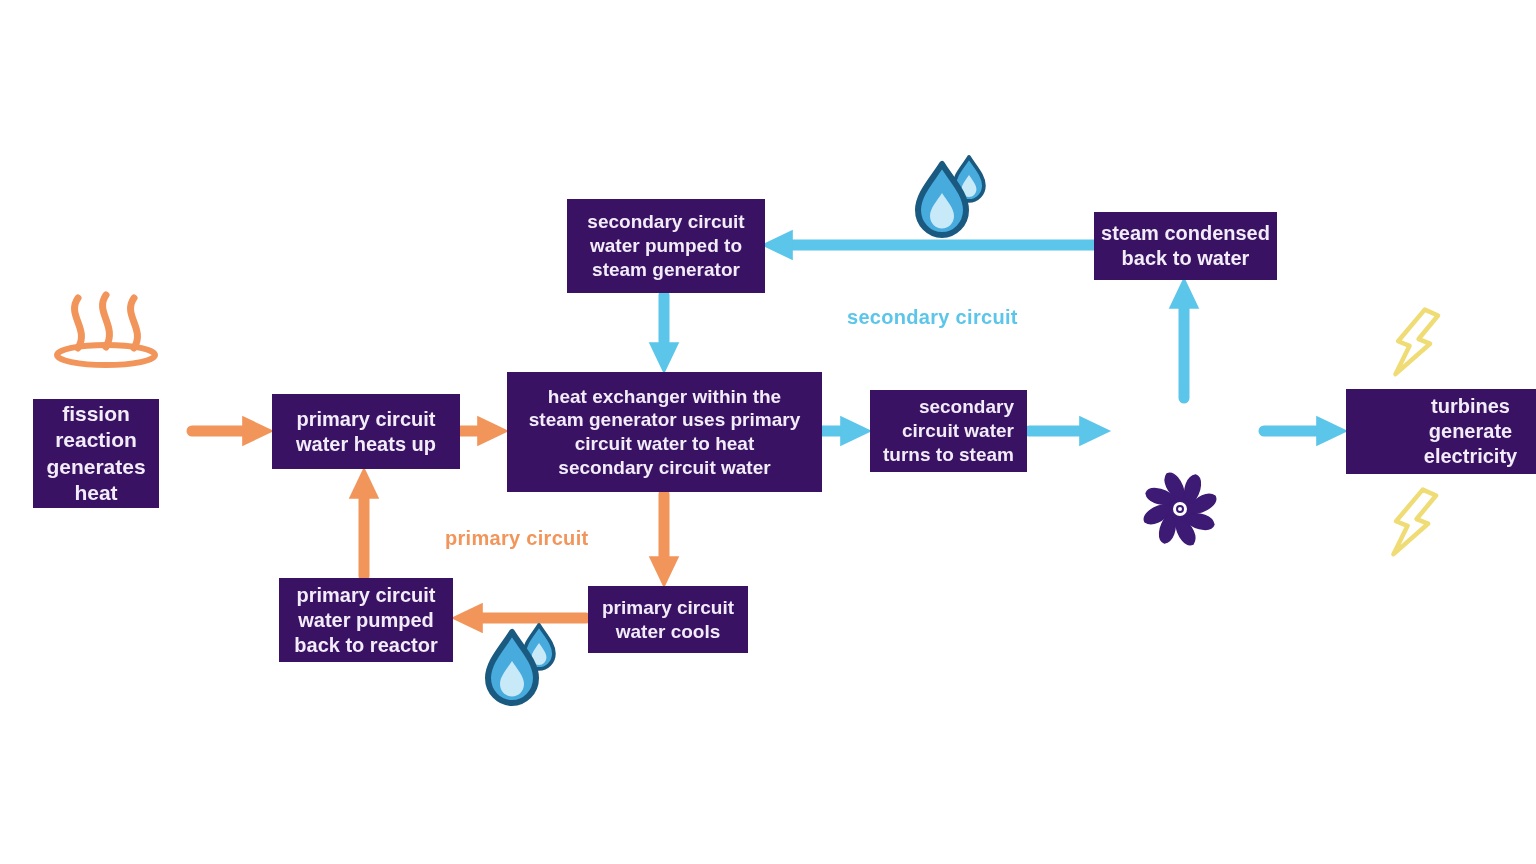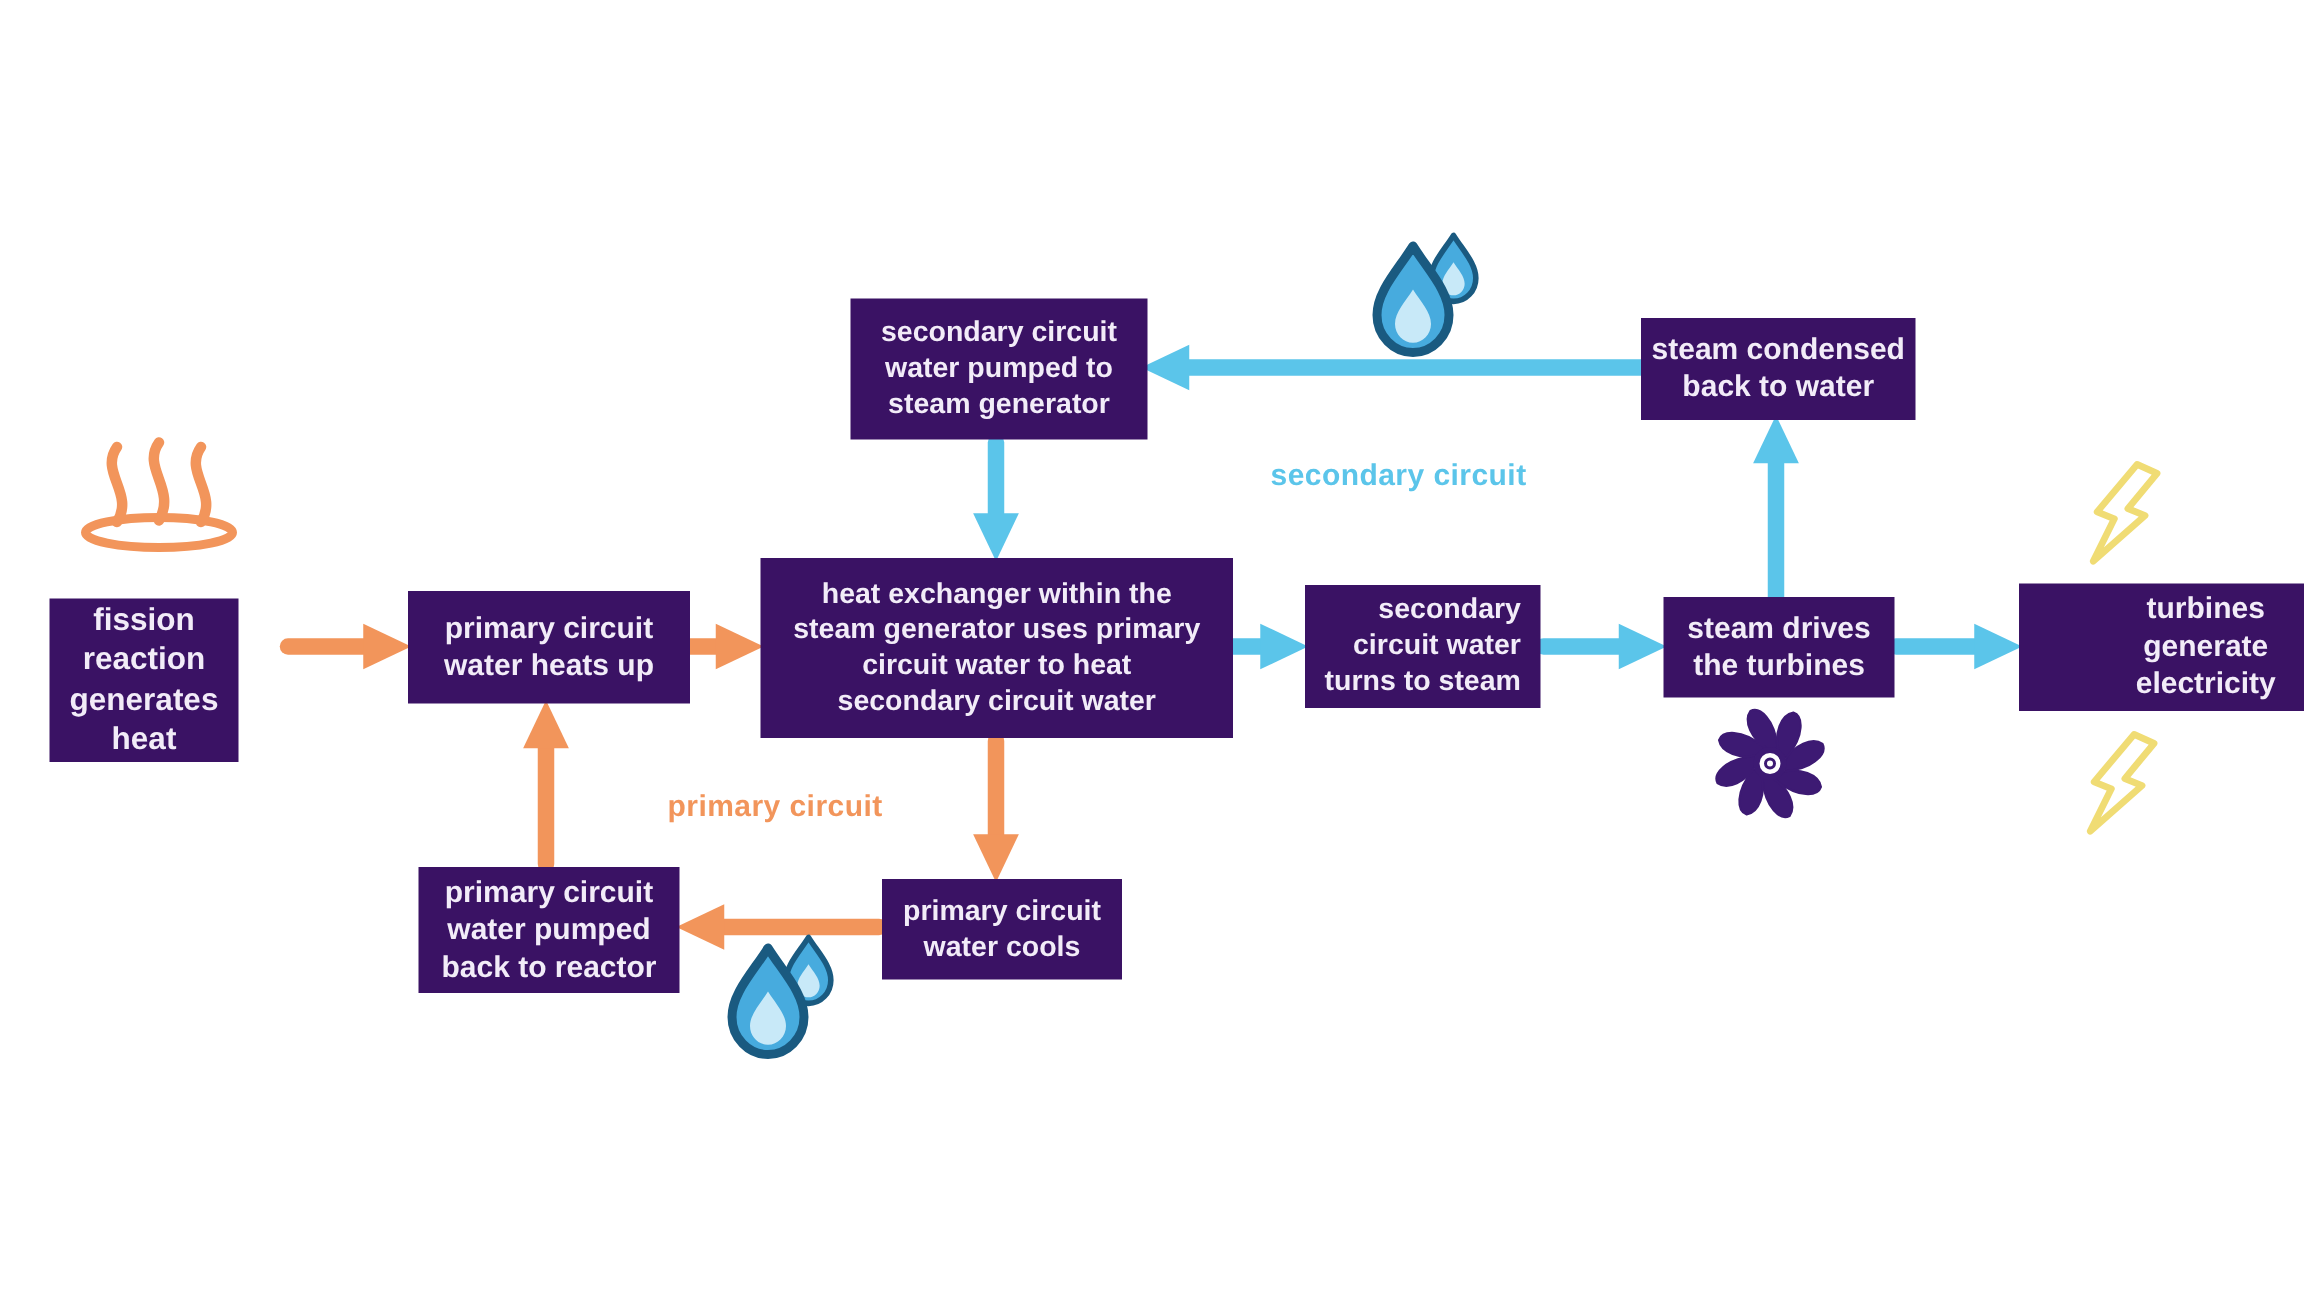--- a/index.html
+++ b/index.html
@@ -128,22 +128,20 @@
 water pumped to
 steam generator</div>
 
   <div class="node" style="left:1094px;top:212px;width:183px;height:68px;font-size:20px;">steam condensed
 back to water</div>
 
   <div class="node" style="left:870px;top:390px;width:157px;height:82px;font-size:19px;text-align:right;">secondary
 circuit water
 turns to steam</div>
 
-  <div class="node" style="left:1109px;top:398px;width:154px;height:67px;font-size:20px;">steam drives
-the turbines</div>
 
   <div class="node" style="left:1346px;top:389px;width:161px;height:85px;font-size:20px;padding-left:44px;">turbines
 generate
 electricity</div>
 
   <div class="node" style="left:279px;top:578px;width:174px;height:84px;font-size:20px;">primary circuit
 water pumped
 back to reactor</div>
 
   <div class="node" style="left:588px;top:586px;width:160px;height:67px;font-size:19px;">primary circuit

